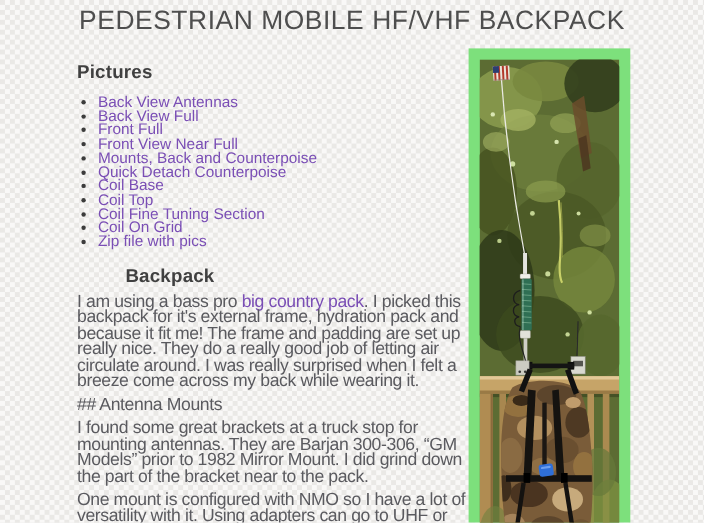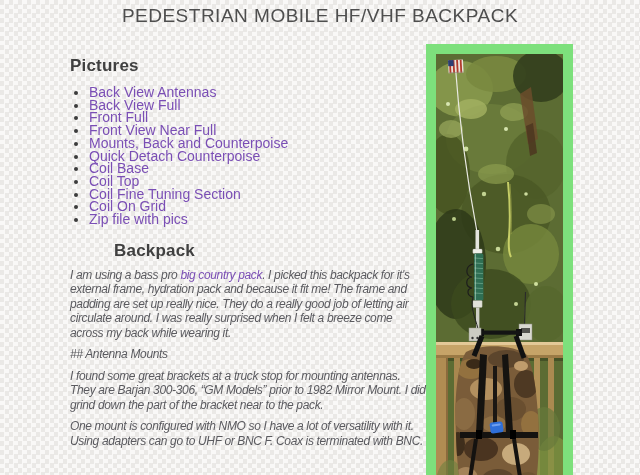--- a/index.html
+++ b/index.html
@@ -5,35 +5,35 @@
   html,body{margin:0;padding:0;}
   body{
     width:640px;height:475px;overflow:hidden;position:relative;
     font-family:"Liberation Sans",sans-serif;
     background-color:#f1f0ee;
     background-image:repeating-conic-gradient(rgba(255,255,255,0.55) 0% 25%, rgba(221,219,215,0.35) 0% 50%);
     background-size:9px 9px;
   }
   .page-title{
     margin:0;padding-top:5px;text-align:center;
-    font-size:19px;font-weight:300;letter-spacing:0.5px;color:#4e4e4e;
+    font-size:24px;font-weight:300;letter-spacing:0.5px;color:#4e4e4e;
   }
   .photo-frame{
     position:absolute;left:426px;top:44px;margin:0;padding:10px;
     background:#7de07c;width:127px;height:450px;
   }
   .photo-frame svg{display:block;}
   .text-col{position:absolute;left:70px;top:56px;width:356px;}
   h2{margin:0;font-size:17px;font-weight:bold;color:#404040;letter-spacing:0.2px;}
   .h2-pictures{margin-bottom:10px;}
   .h2-backpack{margin-top:15px;margin-bottom:2px;margin-left:44px;}
   ul.pic-list{margin:0 0 0 5px;padding-left:14px;}
   ul.pic-list li{font-size:14px;line-height:12.7px;color:#3c3c3c;margin:0;}
   a.plink{color:#7a4eb5;text-decoration:none;cursor:pointer;}
-  .text-col p{margin:7px 0;font-size:12px;line-height:14.5px;letter-spacing:-0.35px;color:#5a5a5f;font-style:italic;}
+  .text-col p{margin:7px 0;font-size:16px;line-height:14.5px;letter-spacing:-0.35px;color:#5a5a5f;}
 </style>
 </head>
 <body>
 
 <main>
 
   <h1 class="page-title">PEDESTRIAN MOBILE HF/VHF BACKPACK</h1>
 
   <figure class="photo-frame">
     <svg width="127" height="450" viewBox="0 0 127 450" xmlns="http://www.w3.org/2000/svg">

